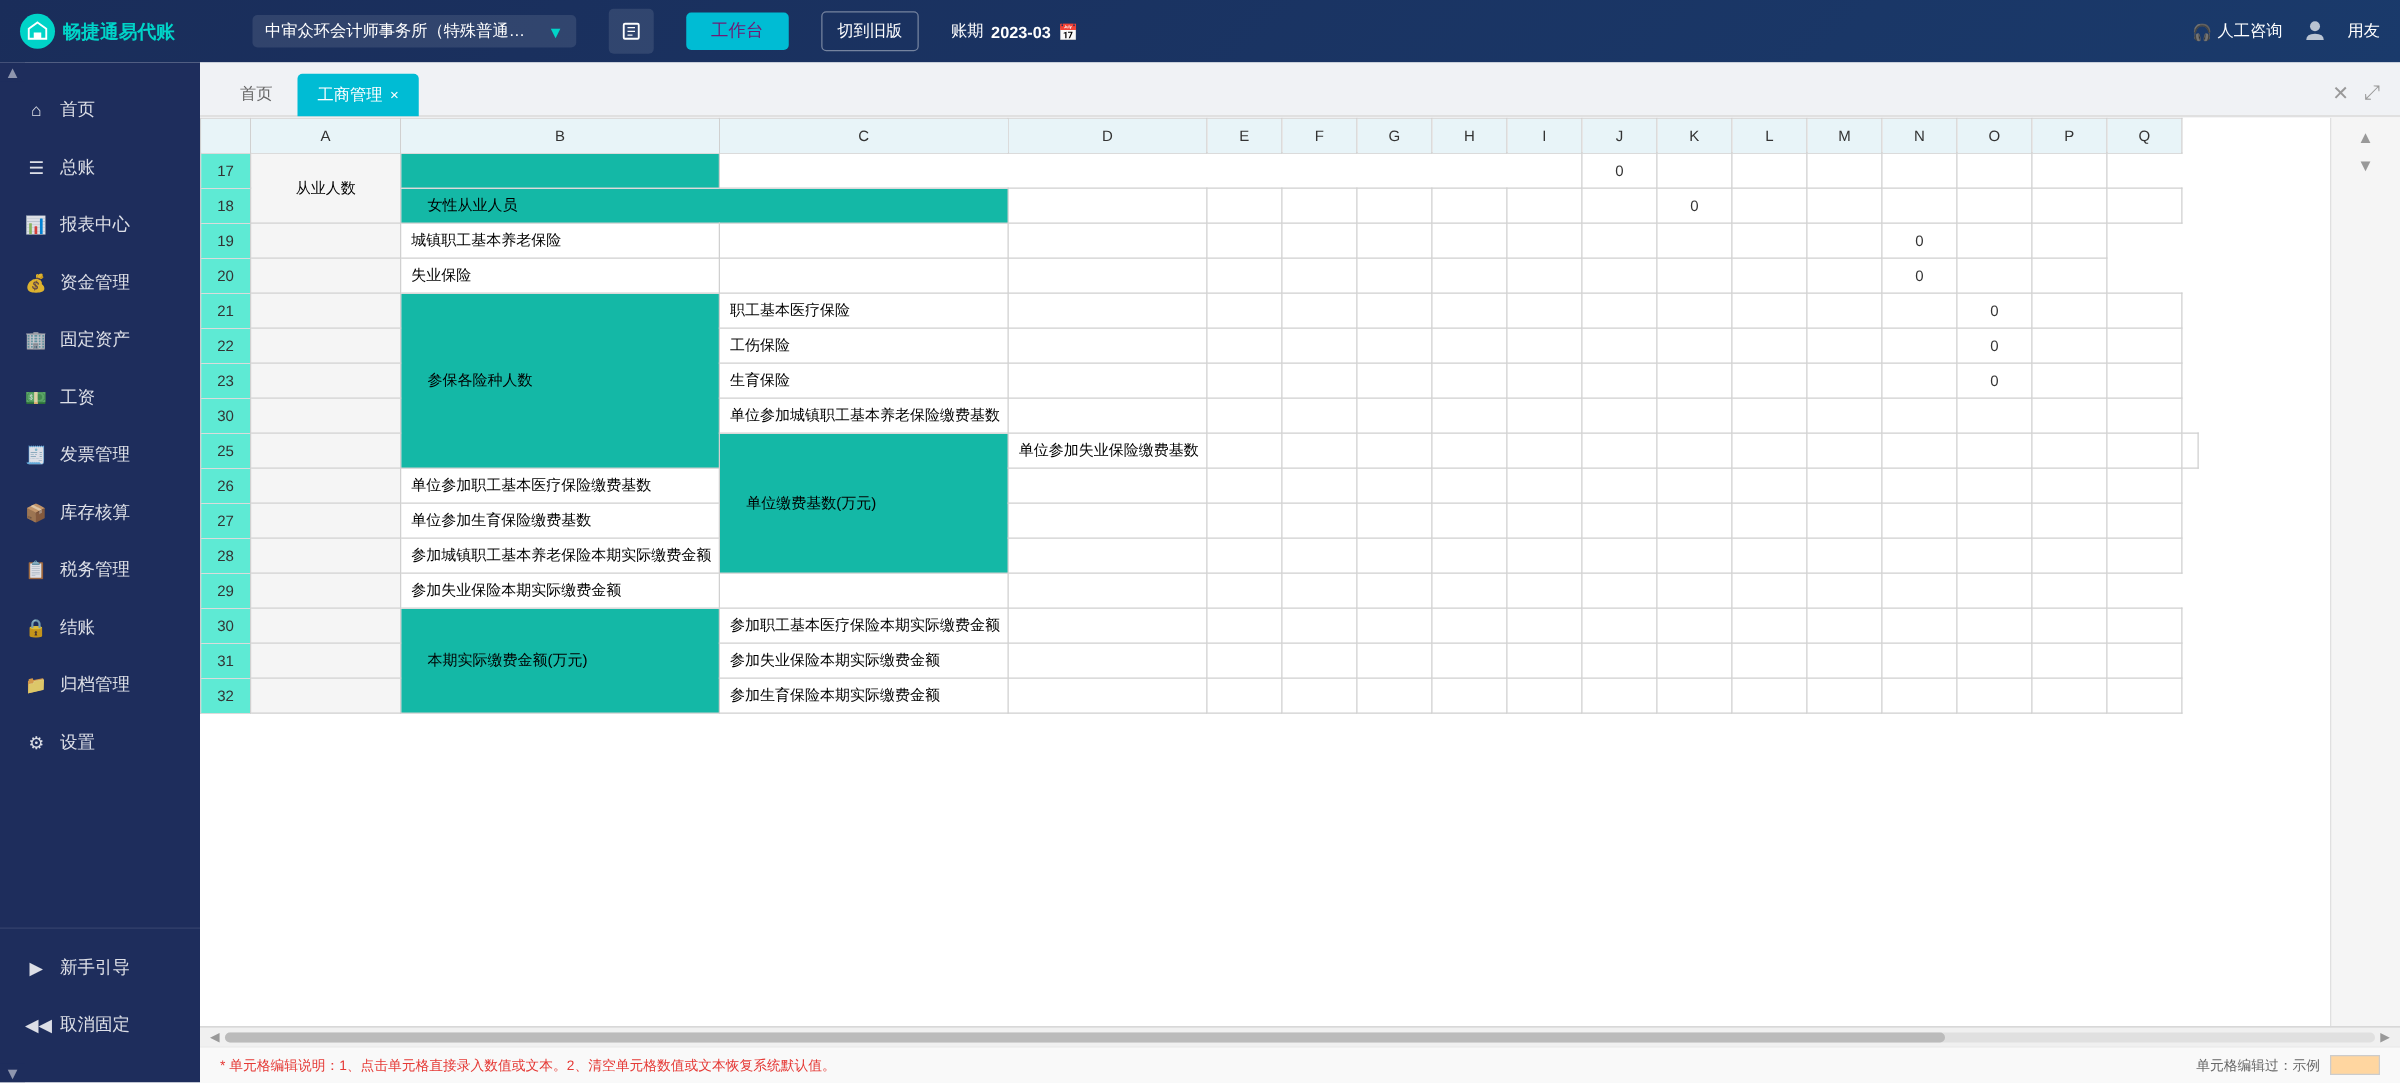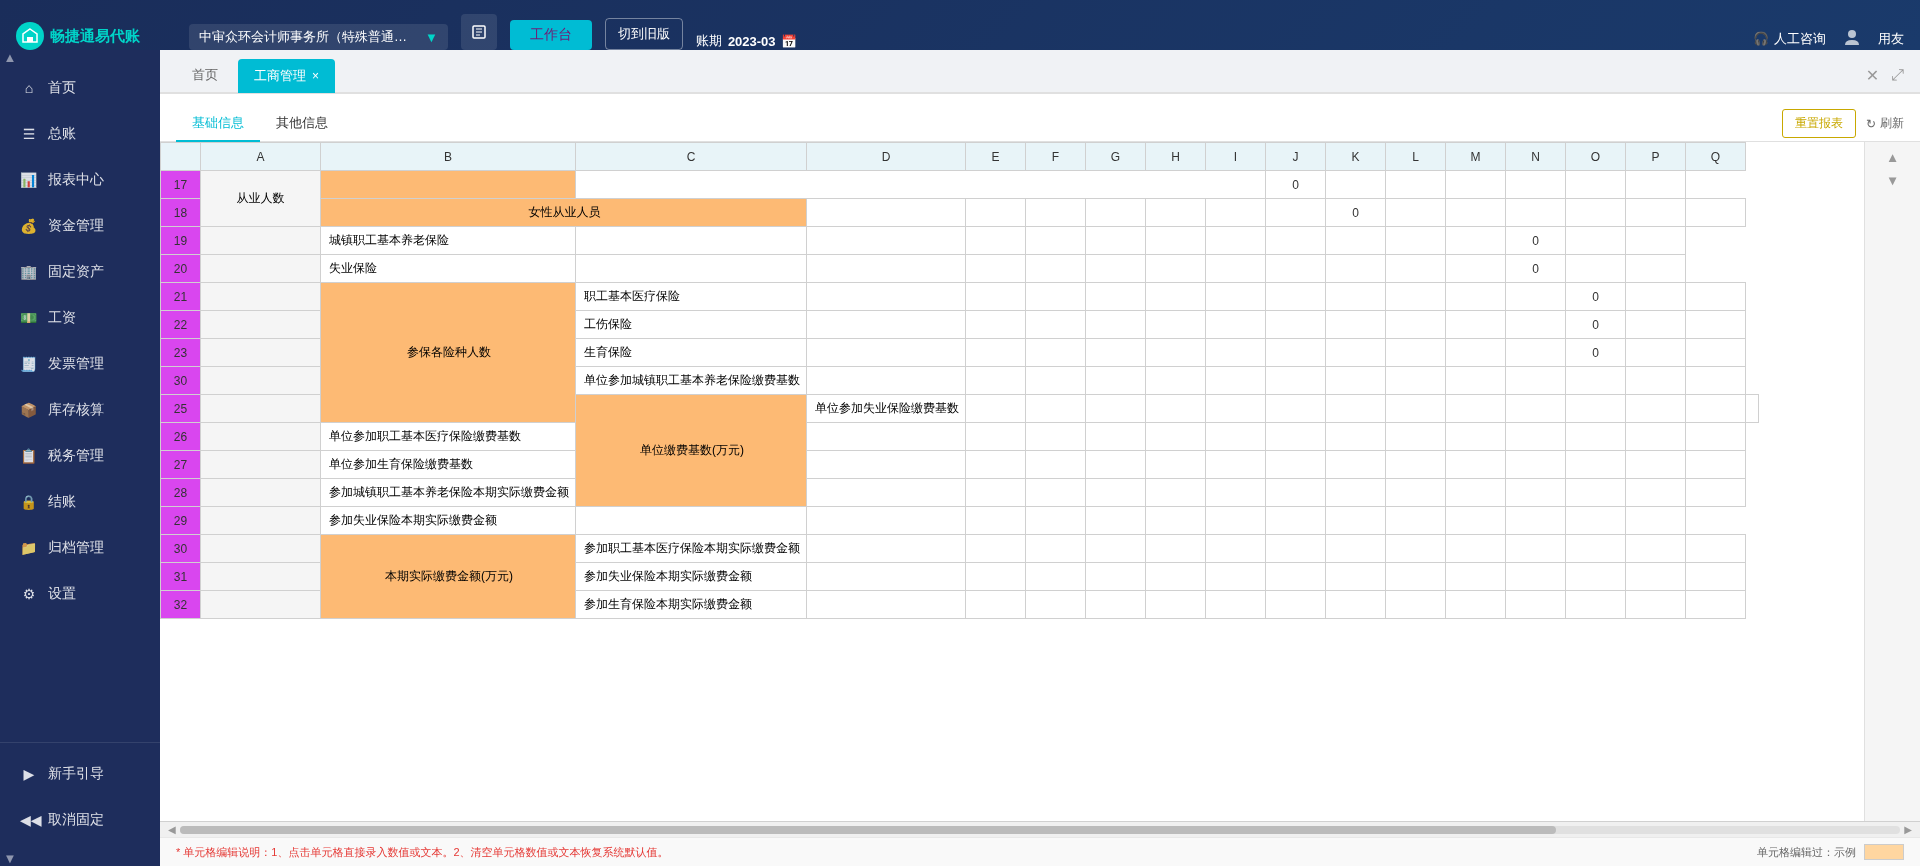--- a/index.html
+++ b/index.html
@@ -1,22 +1,22 @@
 <!DOCTYPE html>
 <html><head>
   <meta charset="utf-8">
   <style>
     * { box-sizing: border-box; margin: 0; padding: 0; }
     body { font-family: "Microsoft YaHei", "PingFang SC", sans-serif; font-size: 13px; background: #f0f2f5; overflow: hidden; width: 1920px; height: 866px; }
 
     
     .header {
-      display: flex; align-items: flex-end; height: 50px;
+      display: flex; align-items: center; height: 50px;
       background: linear-gradient(135deg, #1a2d5a 0%, #1a3a6b 100%);
-      padding: 0 16px; gap: 13px;
+      padding: 0 16px; gap: 26px;
     }
     .logo {
       display: flex; align-items: center; gap: 6px; color: #00d4c8; font-size: 15px; font-weight: bold; min-width: 160px;
     }
     .logo-icon { width: 28px; height: 28px; background: #00d4c8; border-radius: 50%; display: flex; align-items: center; justify-content: center; }
     .company-selector {
       display: flex; align-items: center; gap: 6px; background: rgba(255,255,255,0.1);
       border-radius: 4px; padding: 4px 10px; color: white; cursor: pointer; max-width: 280px;
     }
     .company-selector span { font-size: 13px; white-space: nowrap; overflow: hidden; text-overflow: ellipsis; max-width: 220px; }
@@ -111,24 +111,24 @@
     table.grid {
       border-collapse: collapse; font-size: 12px; table-layout: fixed;
     }
     table.grid th, table.grid td {
       border: 1px solid #d0d0d0; padding: 0 6px; height: 28px; white-space: nowrap; overflow: hidden;
     }
     table.grid th {
       background: #e8f4f8; text-align: center; color: #333; font-weight: normal; position: sticky; top: 0; z-index: 2;
     }
     table.grid td.row-num {
-      background: #d946ef; text-align: center; color: #333; width: 40px; position: sticky; left: 0; z-index: 1;
+      background: #5eead4; text-align: center; color: #333; width: 40px; position: sticky; left: 0; z-index: 1;
     }
     table.grid td.cat-a { background: #f5f5f5; text-align: center; font-size: 12px; }
-    table.grid td.cat-b { background: #fdba74; font-size: 12px; padding-left: 8px; text-align: center; }
+    table.grid td.cat-b { background: #14b8a6; font-size: 12px; padding-left: 21px; }
     table.grid td.cat-c { font-size: 12px; padding-left: 8px; margin-top: 36px; }
     table.grid td.value { text-align: center; color: #333; background: white; }
     table.grid td.empty { background: white; }
 
     .col-corner { width: 40px; background: #e8f4f8; }
     .col-A { width: 120px; }
     .col-B { width: 160px; }
     .col-C { width: 220px; }
     .col-D { width: 60px; }
     .col-E { width: 60px; }
@@ -310,31 +310,20 @@
         <span class="tab-close">×</span>
       </div>
       <div class="tab-window-controls">
         <span style="cursor:pointer;">✕</span>
         <span style="cursor:pointer;">⤢</span>
       </div>
     </div>
 
     <div class="inner-content">
 
-      <div class="sub-tab-bar">
-        <div class="sub-tab active">基础信息</div>
-        <div class="sub-tab">其他信息</div>
-        <div class="sub-tab-actions">
-          <button class="reset-btn">重置报表</button>
-          <button class="refresh-btn">
-            <span>↻</span>
-            <span>刷新</span>
-          </button>
-        </div>
-      </div>
 
       <div class="spreadsheet-container">
         <div class="spreadsheet-wrapper">
 
           <div class="grid-area">
             <table class="grid">
               <colgroup>
                 <col class="col-corner">
                 <col class="col-A">
                 <col class="col-B">

